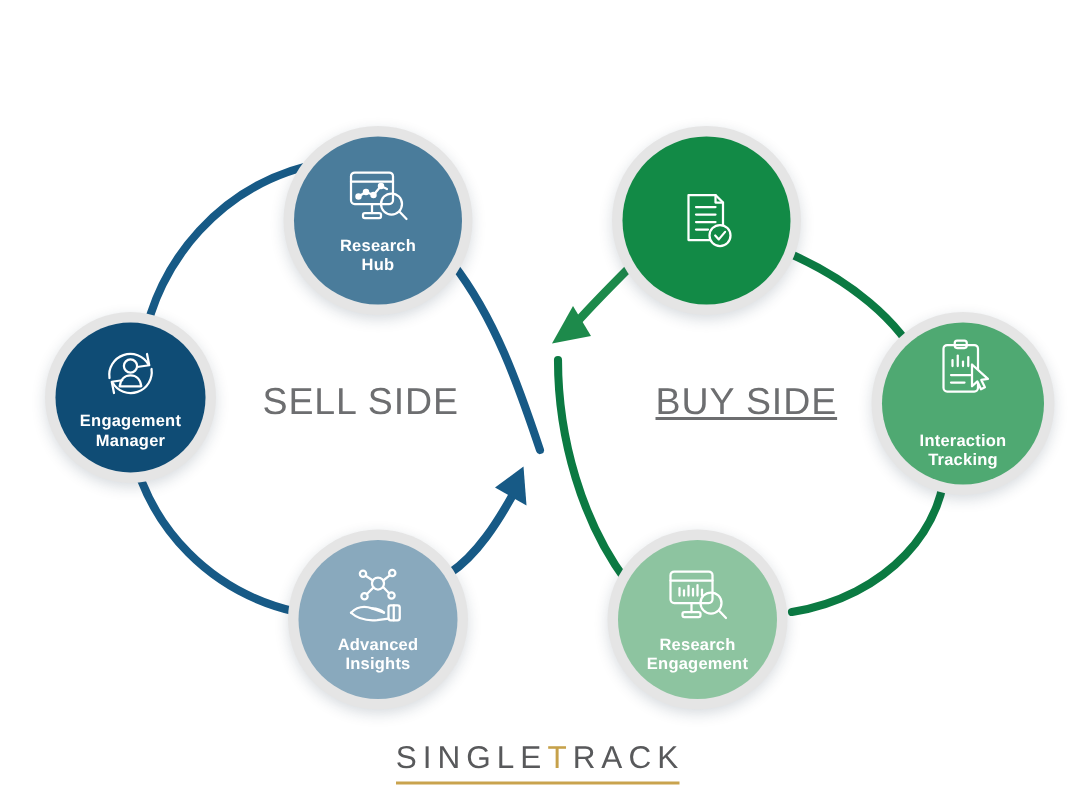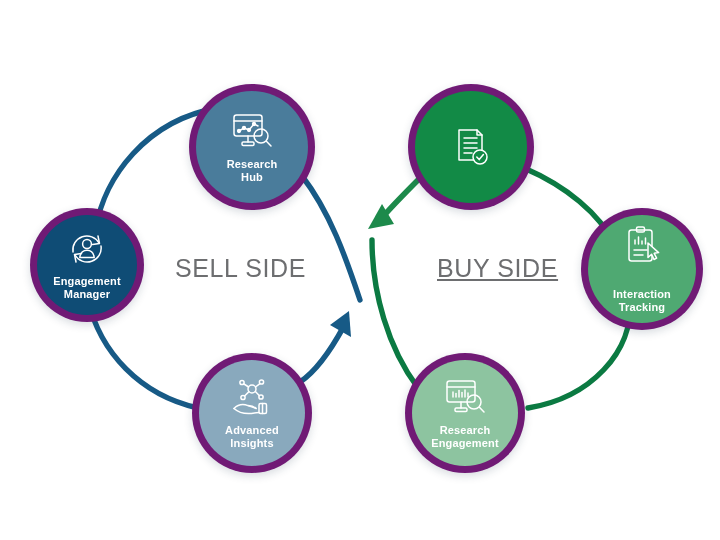--- a/index.html
+++ b/index.html
@@ -43,21 +43,21 @@
     font-family: "Liberation Sans", sans-serif;
     text-align: center;
   }
   #sell-side-label { left: 175px; top: 254px; }
   #buy-side-label  { left: 437px; top: 254px; text-decoration: underline; }
 
   
   .node {
     position: absolute;
     border-radius: 50%;
-    background: #701a75;
+    background: #e5e5e5;
     box-shadow: 0 3px 9px rgba(25,45,70,0.17);
     display: flex;
     align-items: center;
     justify-content: center;
     box-sizing: border-box;
   }
   .node-inner {
     border-radius: 50%;
     display: flex;
     flex-direction: column;
@@ -271,14 +271,17 @@
           <rect x="14" y="31" width="12" height="3.4" rx="1.2"></rect>
           <circle cx="33" cy="25" r="7"></circle>
           <line x1="38.4" y1="30.2" x2="43" y2="35"></line>
         </svg>
       </span>
       <span class="node-label">Research
 Engagement</span>
     </div>
   </div>
 
+  <div id="logo">
+    <span id="logo-word"><span>SINGLE</span><span class="tee">T</span><span>RACK</span><span id="logo-rule"></span></span>
+  </div>
 
 </div>
 
 </body></html>

